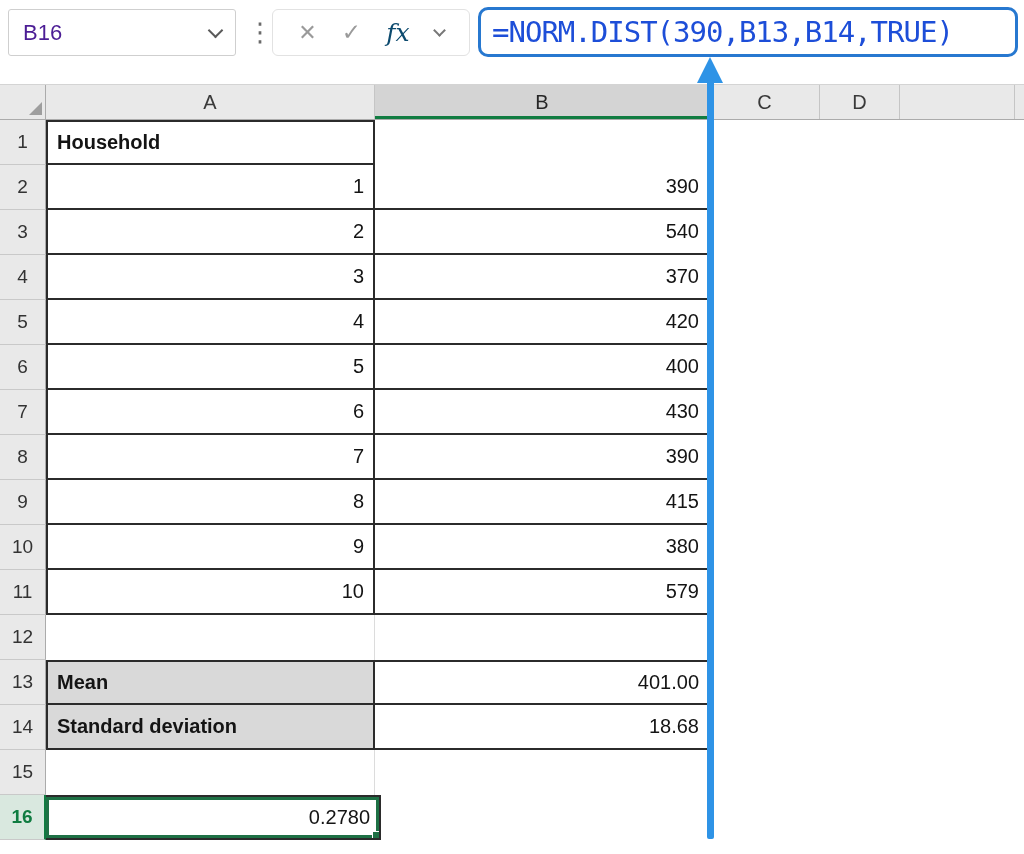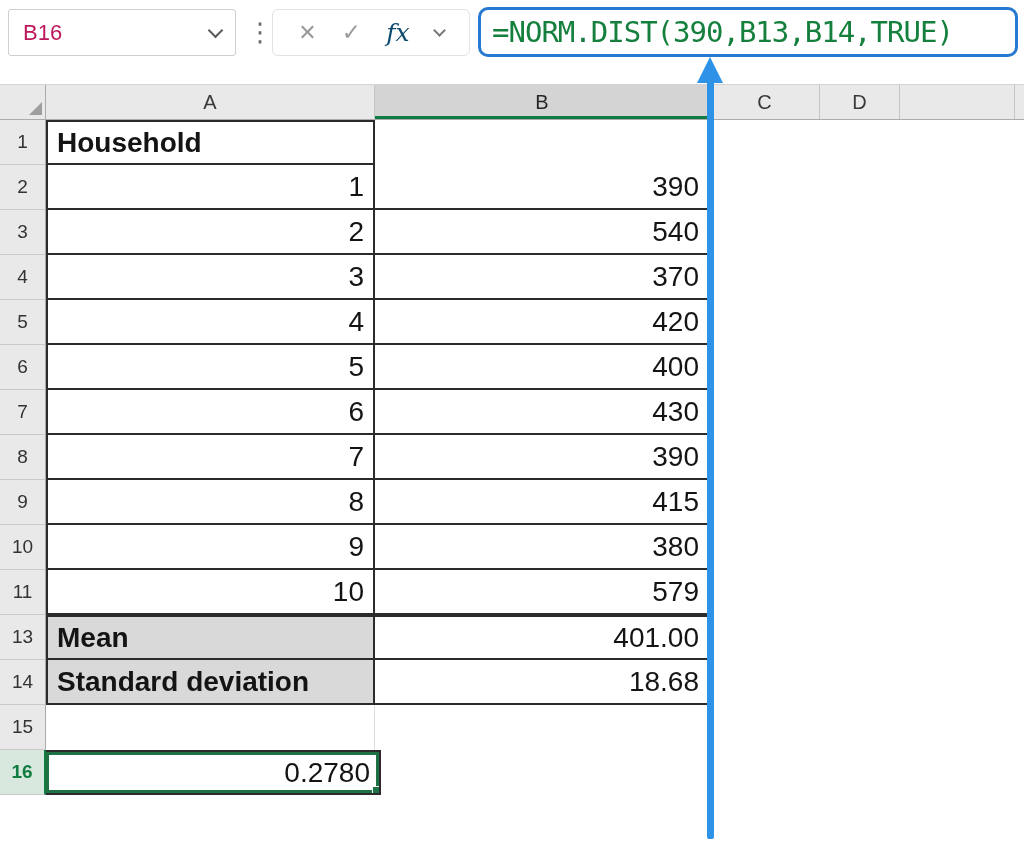--- a/index.html
+++ b/index.html
@@ -4,36 +4,36 @@
 <style>
   * { margin:0; padding:0; box-sizing:border-box; }
   html,body { background:#fff; }
   body { font-family:"Liberation Sans", sans-serif; }
   #app { position:relative; width:1024px; height:854px; background:#fff; overflow:hidden; }
 
   
   .chrome { position:absolute; left:0; top:0; width:1024px; height:84px; background:#fff; }
   .namebox { position:absolute; left:8px; top:9px; width:228px; height:47px;
              border:1px solid #cfcfcf; border-radius:3px; display:flex; align-items:center; background:#fff; }
-  .namebox .val { flex:1; padding-left:14px; font-size:22px; color:#be185d; }
+  .namebox .val { flex:1; padding-left:14px; font-size:22px; color:#4c1d95; }
   .chev { width:11px; height:11px; border-right:2.5px solid #5a5a5a; border-bottom:2.5px solid #5a5a5a;
           transform:rotate(45deg); margin-right:14px; margin-top:-5px; }
   .dots { position:absolute; left:247px; top:13px; font-size:26px; color:#6a6a6a; line-height:1; padding-top:6px;}
   .icongroup { position:absolute; left:272px; top:9px; width:198px; height:47px;
                border:1px solid #e2e2e2; border-radius:6px; display:flex; align-items:center;
                justify-content:space-evenly; background:#fff; }
   .ic-x { color:#9a9a9a; font-size:22px; }
   .ic-check { color:#9a9a9a; font-size:23px; }
   .ic-fx { color:#0c4a6e; font-size:25px; font-style:italic; font-family:"DejaVu Serif", serif; }
   .chev.small { width:9px; height:9px; border-color:#777; border-width:2px; margin:0 0 4px 0; }
   .formulabox { position:absolute; left:478px; top:7px; width:540px; height:50px;
                 border:3px solid var(--blue-formula-border, #2778D0); border-radius:10px;
                 display:flex; align-items:center; background:#fff; }
   .formulabox .ftext { font-family:"DejaVu Sans Mono", monospace; font-size:29px; letter-spacing:-1px;
-                       color:#15803d; padding-left:11px; white-space:nowrap; }
+                       color:#1d4ed8; padding-left:11px; white-space:nowrap; }
 
   
   .colheads { position:absolute; left:0; top:84px; width:1024px; height:36px;
               background:var(--gray-header-fill, #E9E9E9); border-top:1px solid #d4d4d4;
               border-bottom:1px solid #ABABAB; display:flex; }
   .ch { display:flex; align-items:center; justify-content:center; font-size:20px; color:#3a3a3a;
         border-right:1px solid #C5C5C5; height:100%; }
   .ch.corner { width:46px; position:relative; border-right:1px solid #ABABAB; }
   .corner .tri { position:absolute; right:3px; bottom:4px; width:0; height:0;
                  border-bottom:13px solid #9e9e9e; border-left:13px solid transparent; }
@@ -46,21 +46,21 @@
   .fill2 { flex:1; border-right:none; }
 
   
   #rows { position:absolute; left:0; top:120px; width:1024px; }
   .r { display:flex; height:45px; }
   .rh { width:46px; background:var(--gray-header-fill, #E9E9E9); border-right:1px solid #ABABAB;
         border-bottom:1px solid #C9C9C9; display:flex; align-items:center; justify-content:center;
         font-size:19px; color:#333; }
   .rh.hl { background:#D9E8DF; color:var(--green-header, #107C41); font-weight:700;
            border-right:2px solid var(--green-header, #107C41); }
-  .cell { display:flex; align-items:center; font-size:28px; color:#141414; padding:0 9px;
+  .cell { display:flex; align-items:center; font-size:20px; color:#141414; padding:0 9px;
           white-space:nowrap; overflow:hidden; }
   .ca { width:329px; }
   .cb { width:335px; }
   .right { justify-content:flex-end; }
   .bold { font-weight:700; }
   .gray { background:var(--gray-label-fill, #D9D9D9);text-align:right; }
   .bordered { border-right:2px solid #2b2b2b; border-bottom:2px solid #2b2b2b; }
   .ca.bordered { border-left:2px solid #2b2b2b; }
   .btop { border-top:2px solid #2b2b2b; }
   .gridline { border-right:1px solid #DCDCDC; }
@@ -158,20 +158,25 @@
         <div class="rh">10</div>
         <div class="cell ca bordered right">9</div>
         <div class="cell cb bordered right">380</div>
       </div>
       <div class="r">
         <div class="rh">11</div>
         <div class="cell ca bordered right">10</div>
         <div class="cell cb bordered right">579</div>
       </div>
       <div class="r">
+        <div class="rh">12</div>
+        <div class="cell ca gridline"></div>
+        <div class="cell cb gridline"></div>
+      </div>
+      <div class="r">
         <div class="rh">13</div>
         <div class="cell ca bordered bold gray btop">Mean</div>
         <div class="cell cb bordered right btop">401.00</div>
       </div>
       <div class="r">
         <div class="rh">14</div>
         <div class="cell ca bordered bold gray">Standard deviation</div>
         <div class="cell cb bordered right">18.68</div>
       </div>
       <div class="r">

